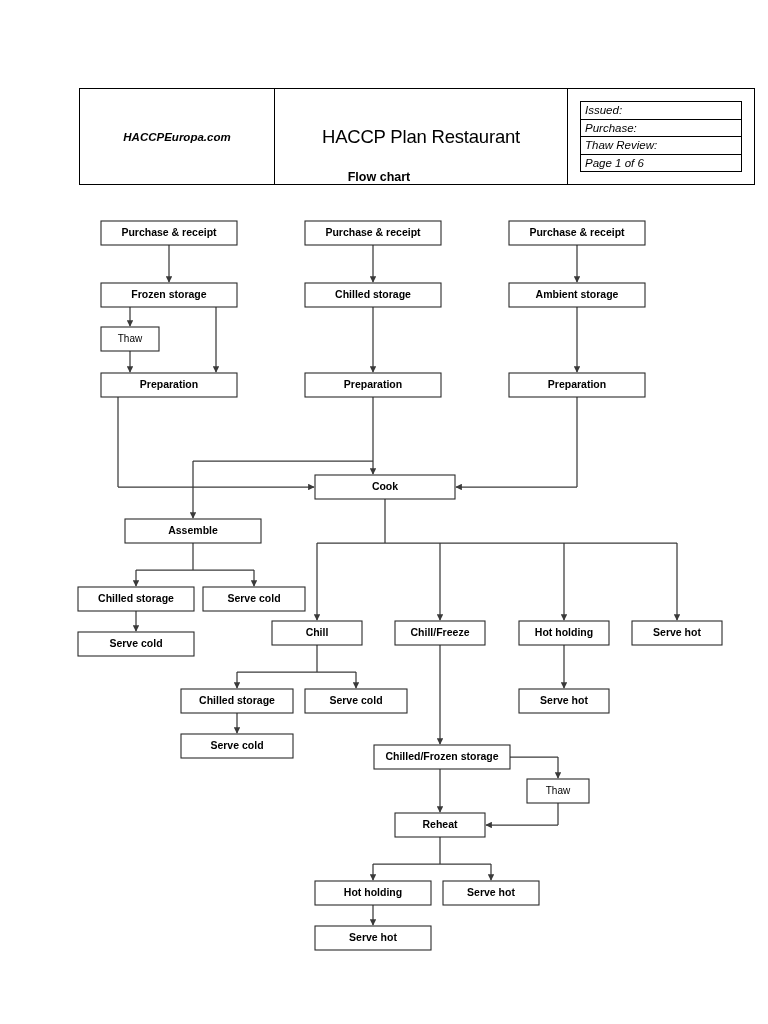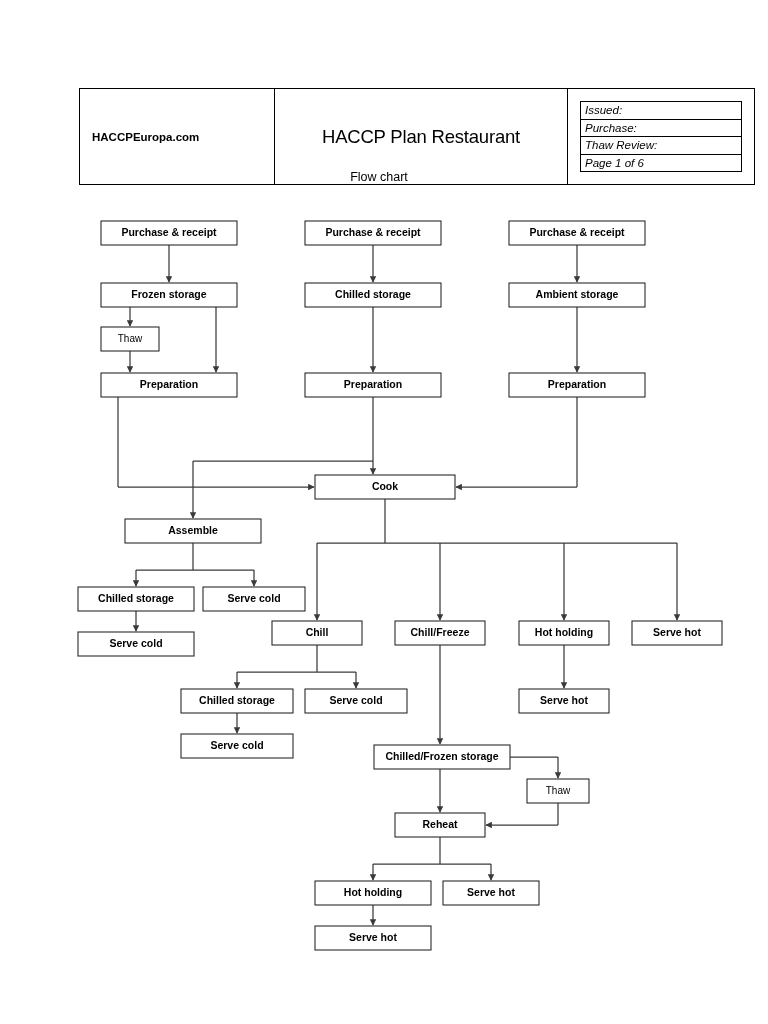--- a/index.html
+++ b/index.html
@@ -25,21 +25,22 @@
     border-collapse: collapse;
     table-layout: fixed;
   }
   .doc-header td {
     border: 1px solid #000000;
     padding: 12px;
     vertical-align: middle;
   }
   .hdr-site {
     width: 170px;
-    text-align: left;
+    text-align: center;
+    font-style: italic;
     font-weight: bold;
     font-size: 11.5px;
     height: 66px;
   }
   .hdr-title {
     width: 268px;
     text-align: center;
     font-weight: normal;
     font-size: 18.5px;
     height: 66px;
@@ -65,21 +66,21 @@
     white-space: nowrap;
   }
 
   
   .flow-title {
     position: absolute;
     left: 0;
     top: 170px;
     width: 768px;
     text-align: center;
-    font-weight: normal;
+    font-weight: bold;
     font-size: 12.5px;
   }
   .flow-title span { display: inline-block; margin-left: -10px; }
 
   
   #flow-svg {
     position: absolute;
     left: 0;
     top: 0;
     width: 768px;

